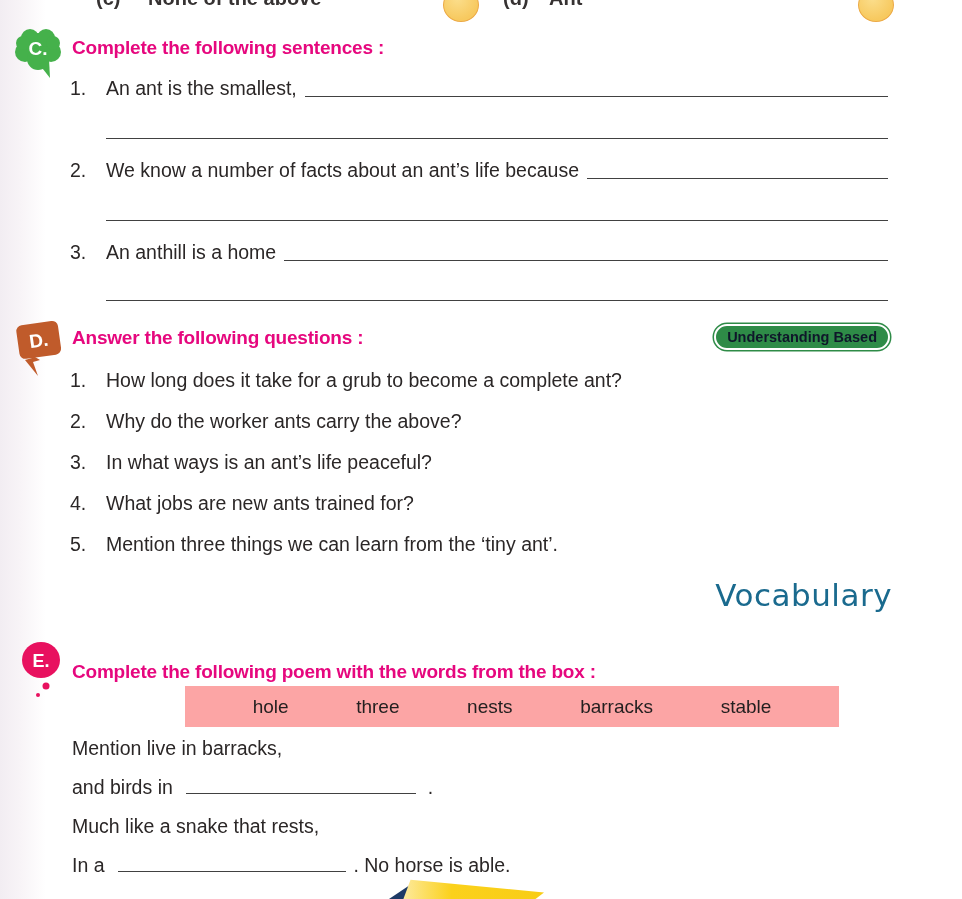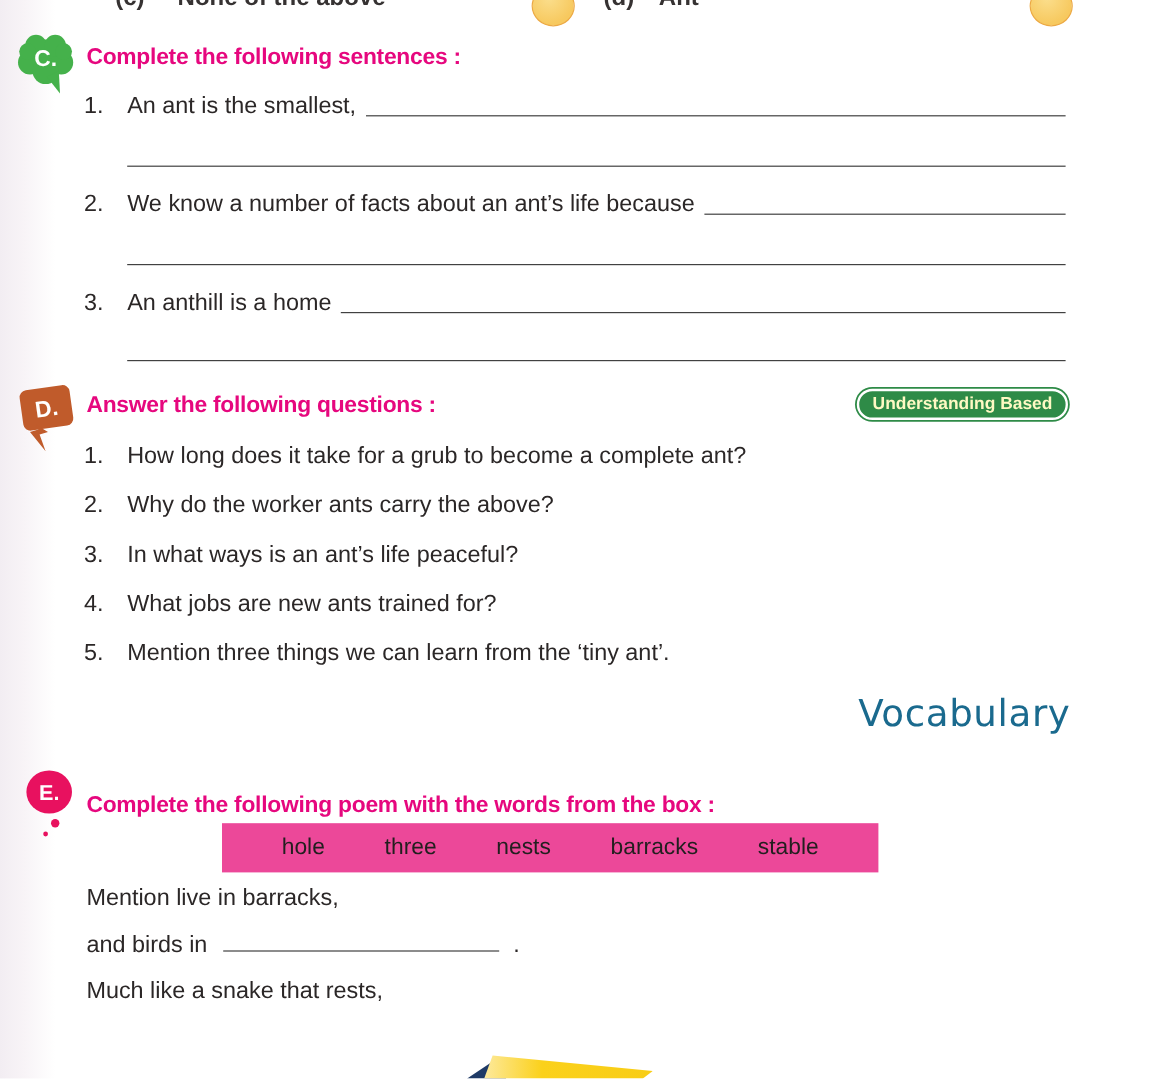--- a/index.html
+++ b/index.html
@@ -42,35 +42,35 @@
   .c-row .blank{flex:1;border-bottom:1.5px solid #414141;margin-bottom:3px;height:0;}
   .rule{position:absolute;left:106px;width:782px;border-top:1.5px solid #414141;height:0;}
   
   .q-row{
     position:absolute;left:70px;width:818px;
     display:flex;font-size:19.5px;line-height:24px;color:#2b2727;
   }
   .q-row .num{width:36px;flex:none;}
   .tag-pill{
     position:absolute;right:72px;top:324px;
-    background:#2e8b47;color:#fef9c3;font-size:14.5px;font-weight:700;
+    background:#2e8b47;color:#0f172a;font-size:14.5px;font-weight:700;
     padding:3px 11px;border:2px solid #fff;border-radius:15px;
     box-shadow:0 0 0 1.5px #2e8b47;
     white-space:nowrap;
   }
   
   .vocab{
     position:absolute;right:70px;top:577px;
     font-family:"DejaVu Sans", sans-serif;
     font-size:31px;font-weight:400;color:#1a6a8e;letter-spacing:0.5px;
   }
   
   .word-box{
-    position:absolute;left:185px;top:686px;width:547px;height:41px;
-    background:#ec4899;
+    position:absolute;left:185px;top:686px;width:654px;height:41px;
+    background:#fca5a5;
     display:flex;align-items:center;justify-content:space-evenly;
     font-size:19px;color:#221f1f;
   }
   .poem-line{
     position:absolute;left:72px;
     font-size:19.5px;line-height:24px;color:#2b2727;white-space:nowrap;
   }
   .poem-blank{
     display:inline-block;border-bottom:1.5px solid #414141;height:16px;
     vertical-align:baseline;
@@ -191,16 +191,21 @@
     <span>stable</span>
   </div>
 
   <div class="poem-line" style="top:736px;">Mention live in barracks,</div>
   <div class="poem-line" style="top:814px;">Much like a snake that rests,</div>
   <div class="poem-line" style="top:775px;">
     <span>and birds in</span>
     <span class="poem-blank" style="width:230px;margin:0 6px 0 8px;"></span>
     <span>.</span>
   </div>
+  <div class="poem-line" style="top:853px;">
+    <span>In a</span>
+    <span class="poem-blank" style="width:228px;margin:0 2px 0 8px;"></span>
+    <span>. No horse is able.</span>
+  </div>
 
   <div class="deco-navy"></div>
   <div class="deco-yellow"></div>
 </div>
 
 </body></html>

